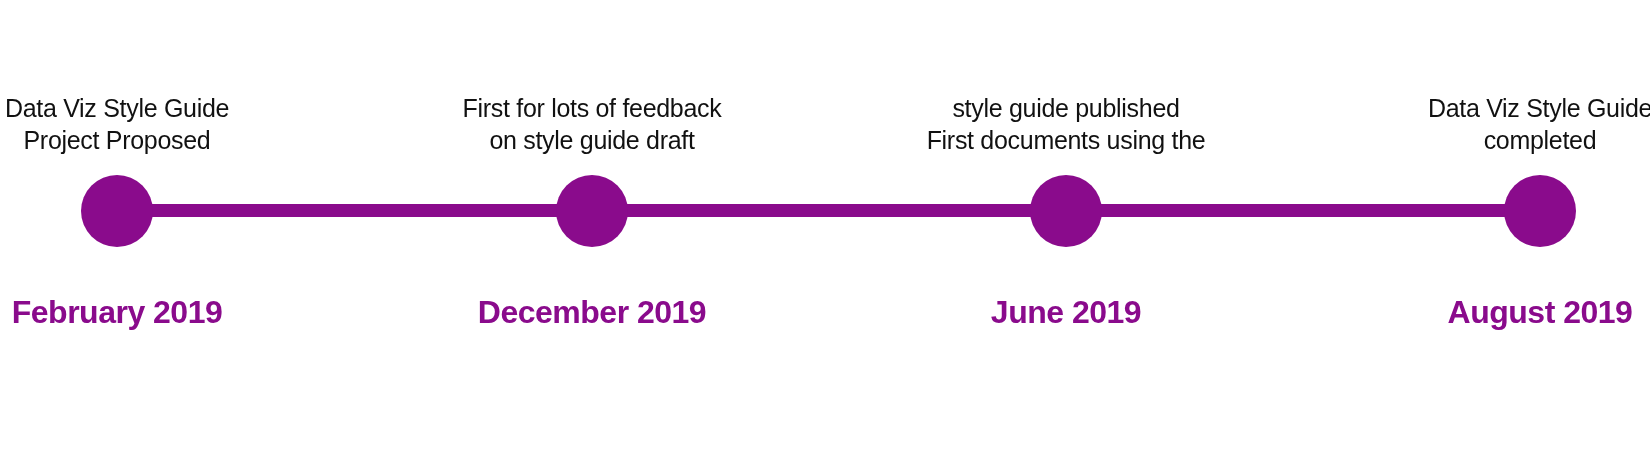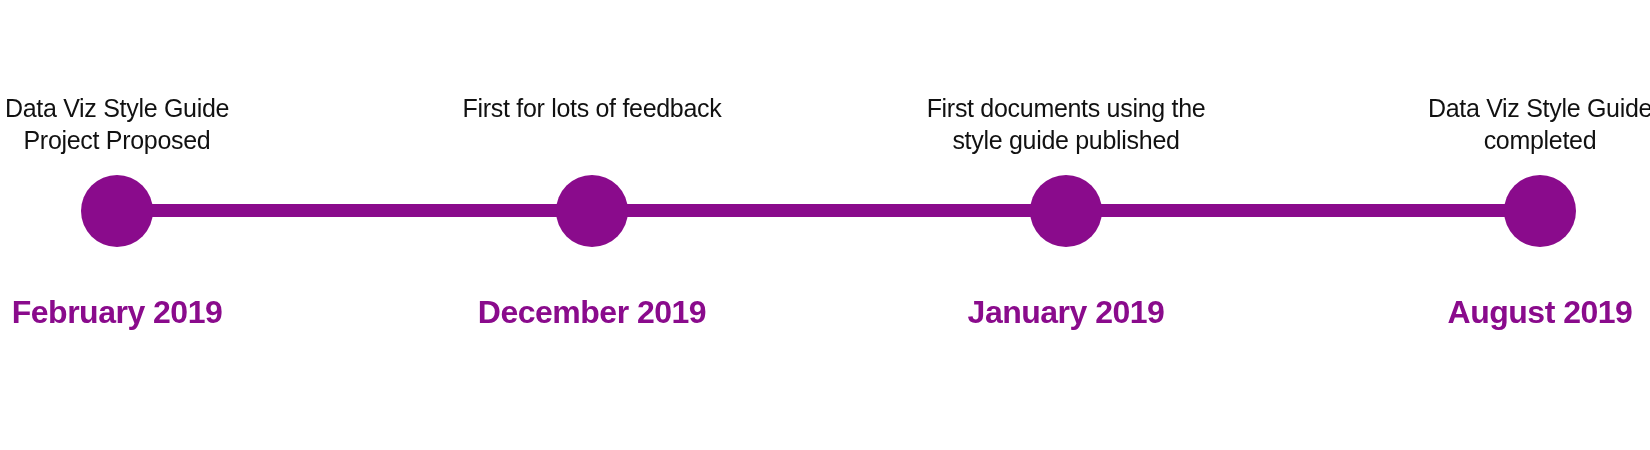--- a/index.html
+++ b/index.html
@@ -78,32 +78,33 @@
       <span class="label-line">Data Viz Style Guide</span>
       <span class="label-line">Project Proposed</span>
     </div>
     <div class="dot"></div>
     <div class="date">February 2019</div>
   </div>
 
   <div class="milestone m1">
     <div class="label">
       <span class="label-line">First for lots of feedback</span>
+      <span class="label-line">on style guide draft</span>
     </div>
     <div class="dot"></div>
     <div class="date">December 2019</div>
   </div>
 
   <div class="milestone m2">
     <div class="label">
+      <span class="label-line">style guide published</span>
       <span class="label-line">First documents using the</span>
-      <span class="label-line">style guide published</span>
     </div>
     <div class="dot"></div>
-    <div class="date">January 2019</div>
+    <div class="date">June 2019</div>
   </div>
 
   <div class="milestone m3">
     <div class="label">
       <span class="label-line">Data Viz Style Guide</span>
       <span class="label-line">completed</span>
     </div>
     <div class="dot"></div>
     <div class="date">August 2019</div>
   </div>

